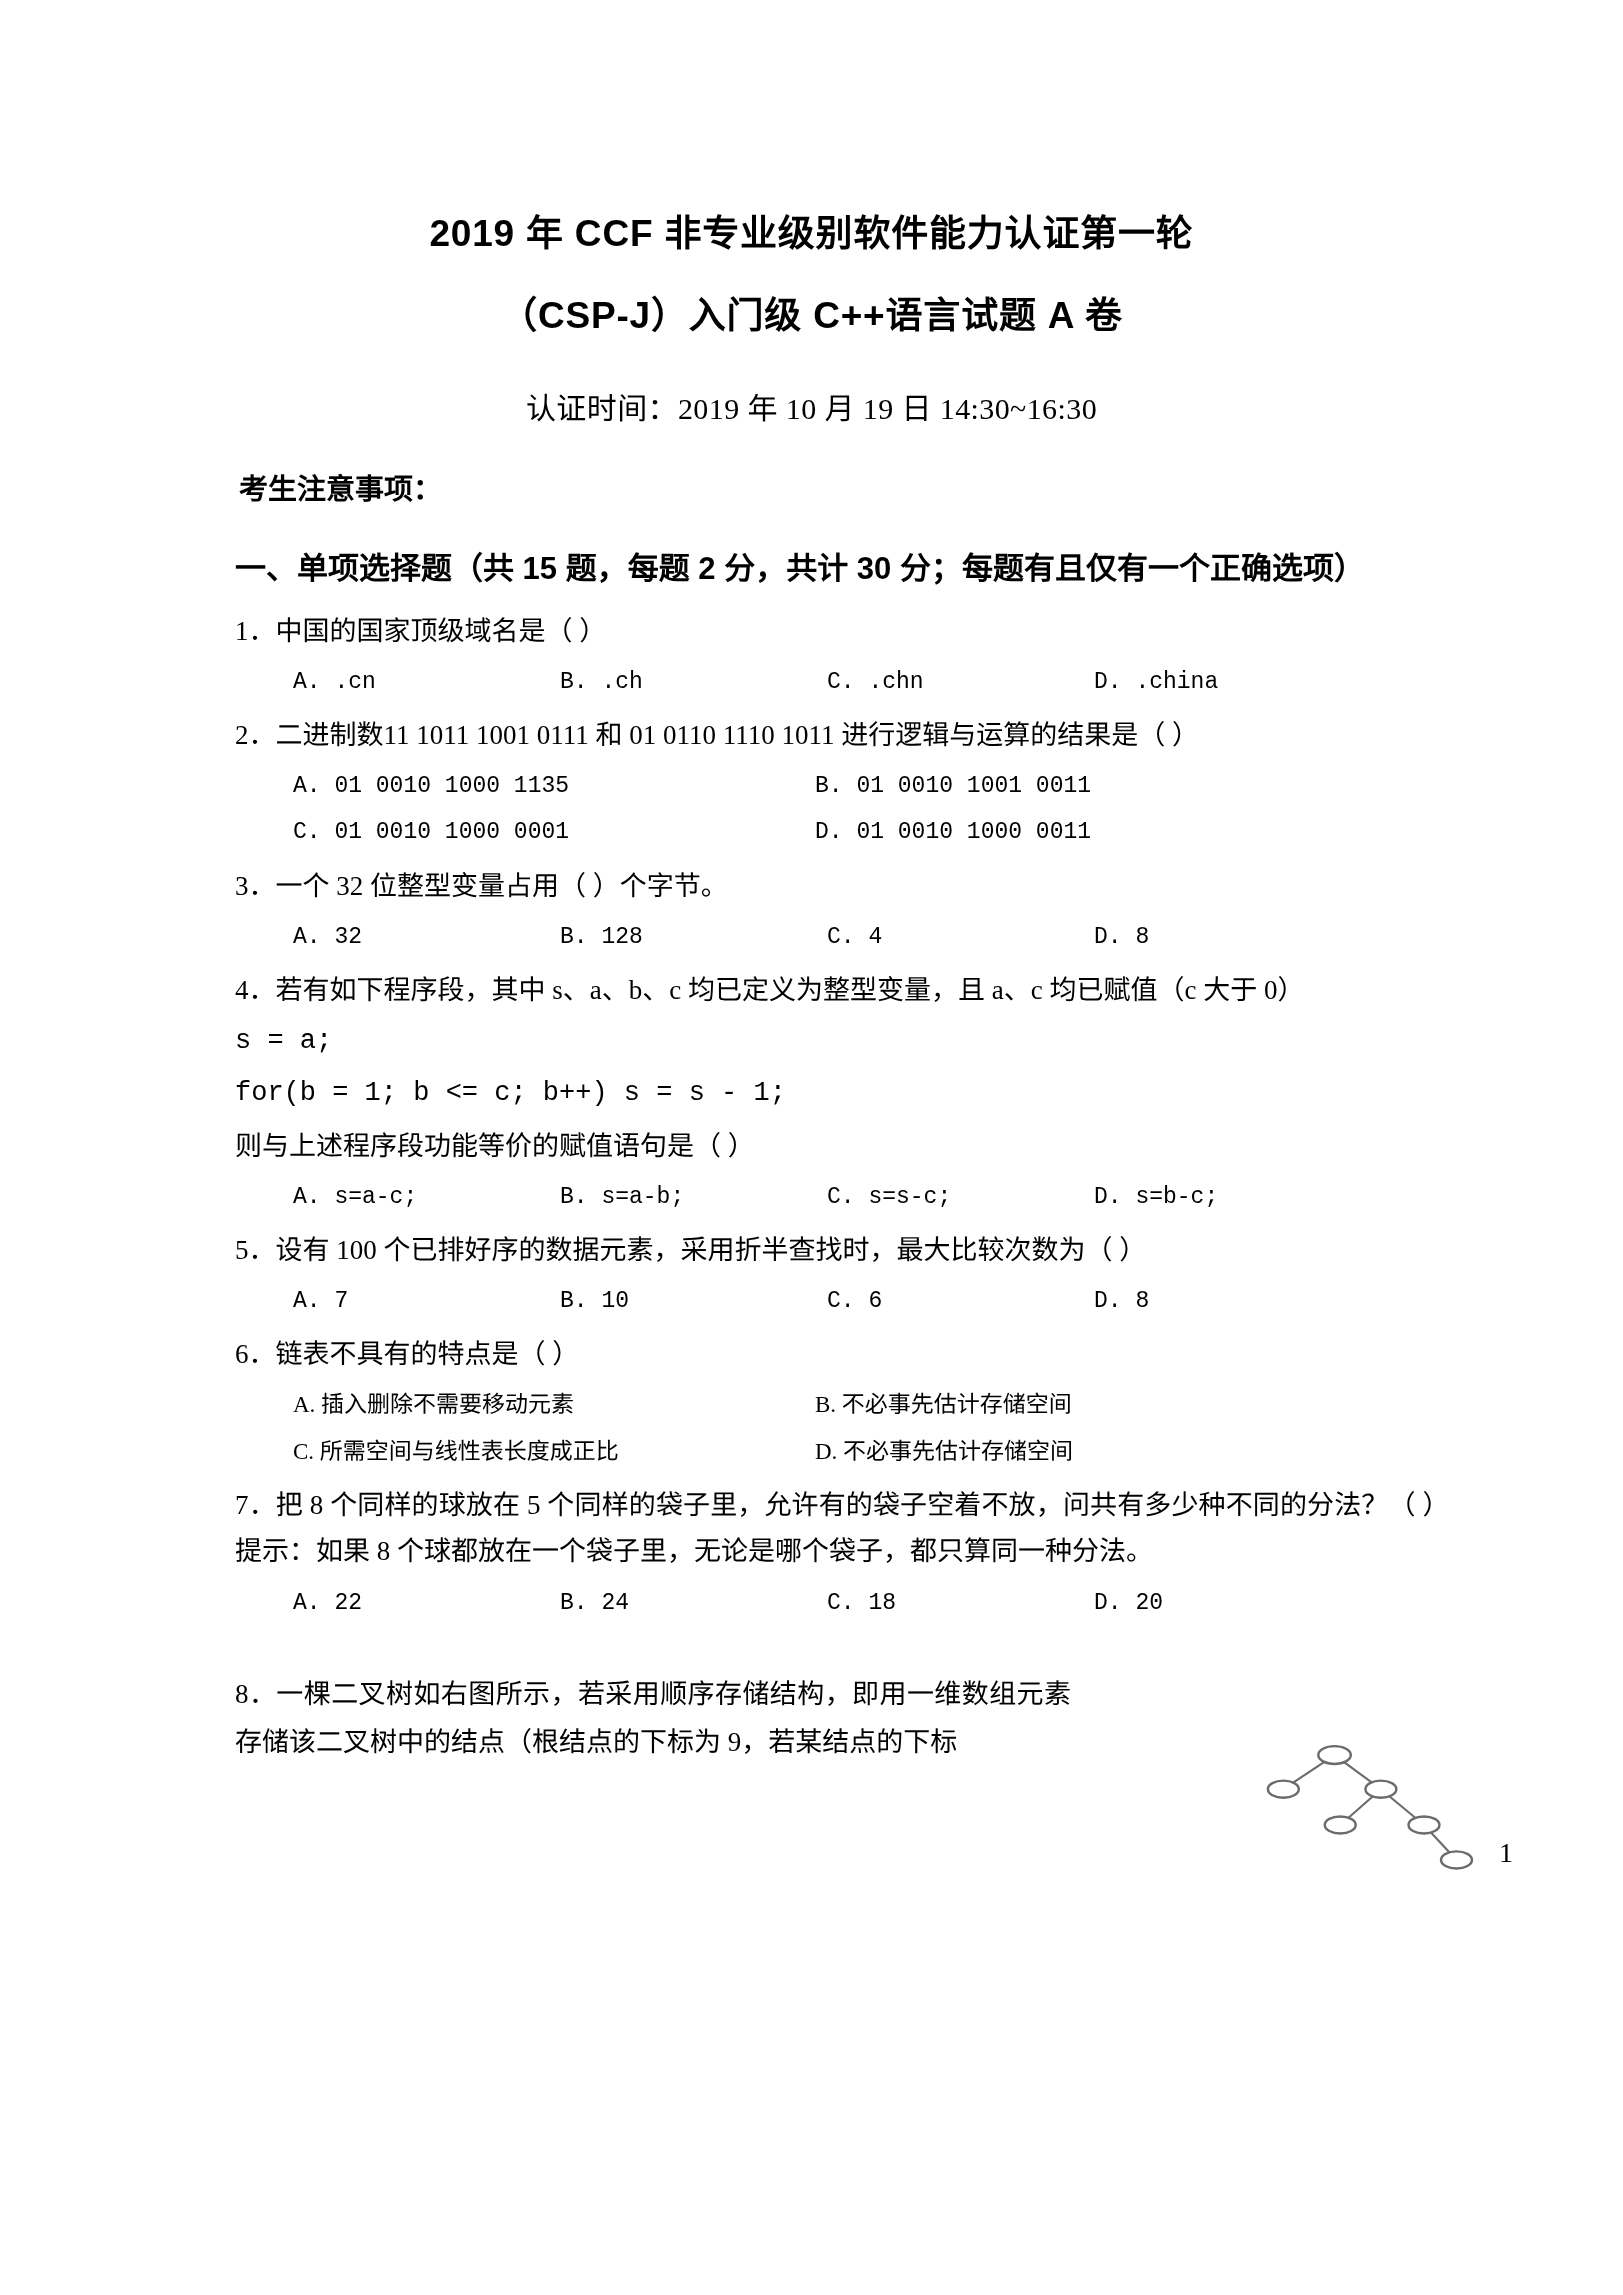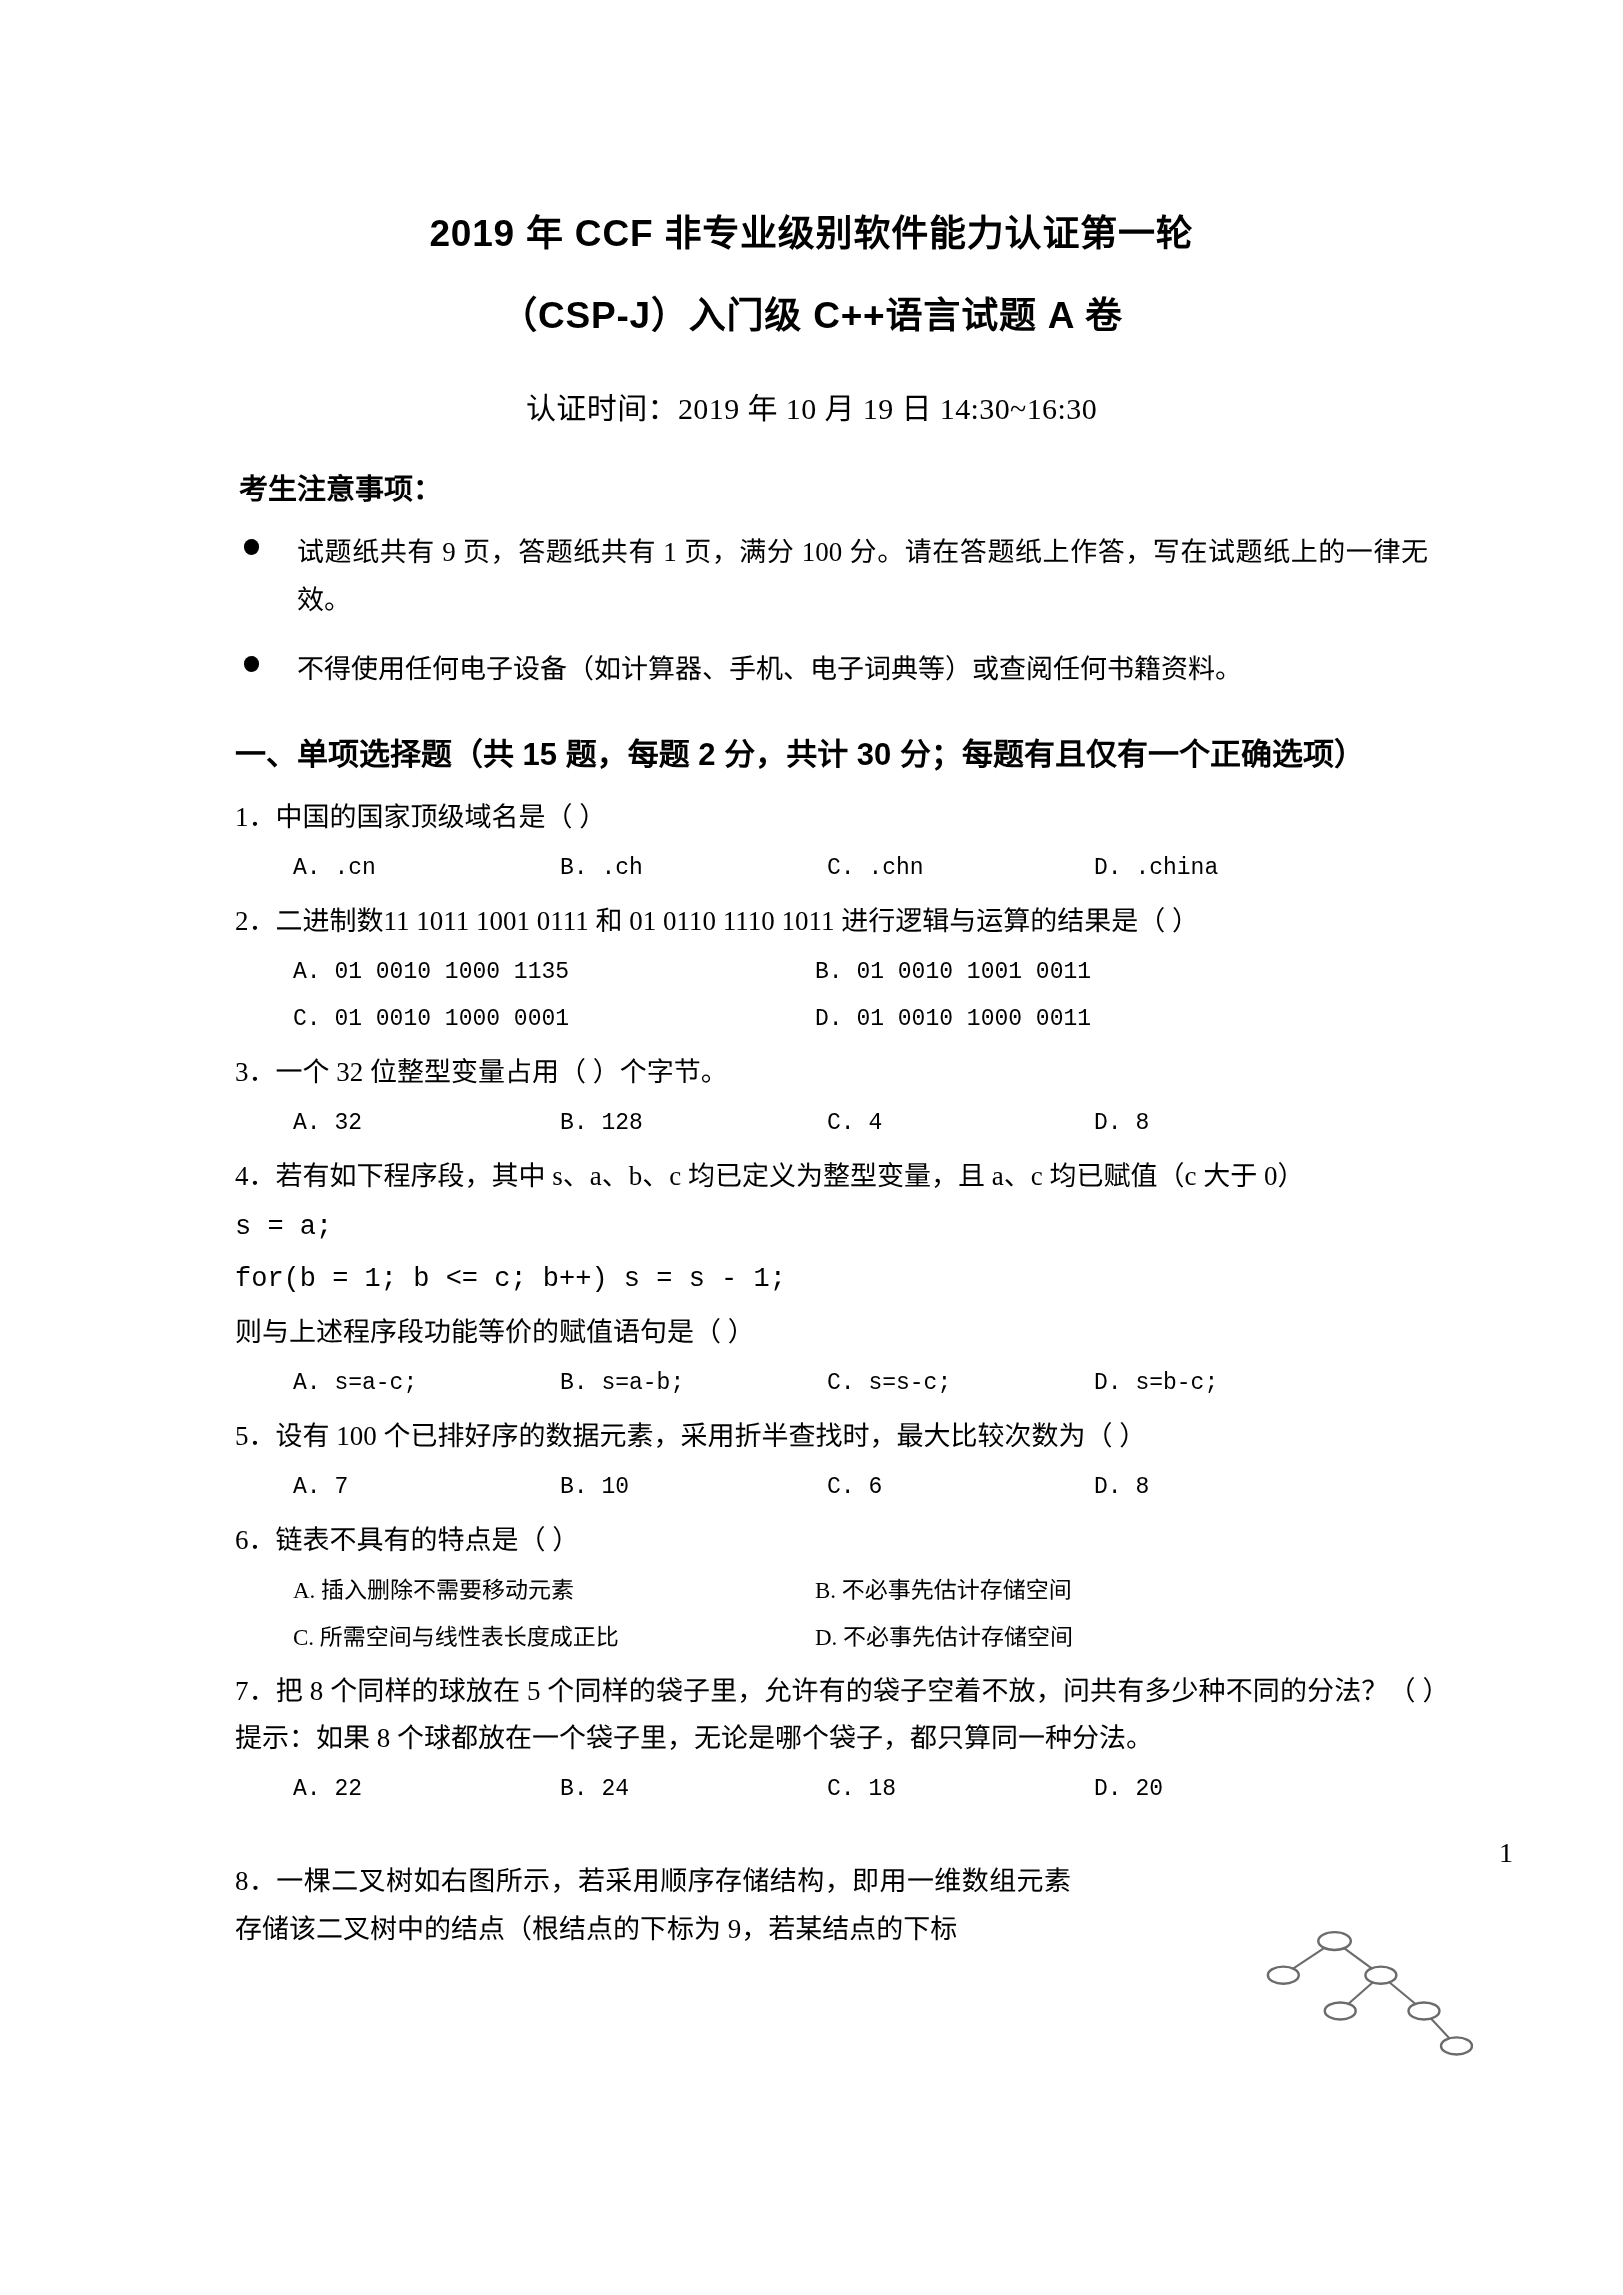--- a/index.html
+++ b/index.html
@@ -163,30 +163,20 @@
 </head>
 <body>
 
 <div class="page">
 
   <div class="doc-title" id="title-line-1">2019 年 CCF 非专业级别软件能力认证第一轮</div>
   <div class="doc-title" id="title-line-2">（CSP-J）入门级 C++语言试题 A 卷</div>
   <div class="doc-subtitle">认证时间：2019 年 10 月 19 日 14:30~16:30</div>
 
   <div class="notice-head">考生注意事项：</div>
-  <ul class="notice-list">
-    <li class="notice-item">
-      <span class="notice-bullet"></span>
-      <span>试题纸共有 9 页，答题纸共有 1 页，满分 100 分。请在答题纸上作答，写在试题纸上的一律无效。</span>
-    </li>
-    <li class="notice-item">
-      <span class="notice-bullet"></span>
-      <span>不得使用任何电子设备（如计算器、手机、电子词典等）或查阅任何书籍资料。</span>
-    </li>
-  </ul>
 
   <div class="section-heading">一、单项选择题（共 15 题，每题 2 分，共计 30 分；每题有且仅有一个正确选项）</div>
 
   <div class="q-block">
     <div class="q-stem">1．中国的国家顶级域名是（        ）</div>
     <div class="opt-row cols4 mono">
       <span class="opt">A. .cn</span>
       <span class="opt">B. .ch</span>
       <span class="opt">C. .chn</span>
       <span class="opt">D. .china</span>

